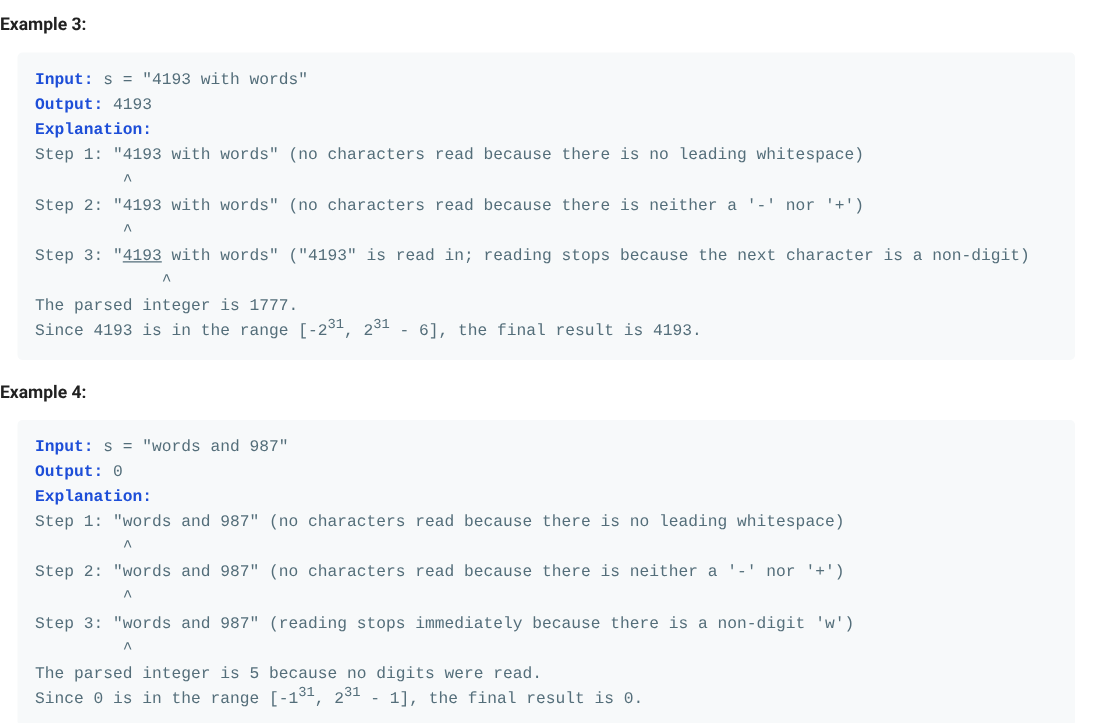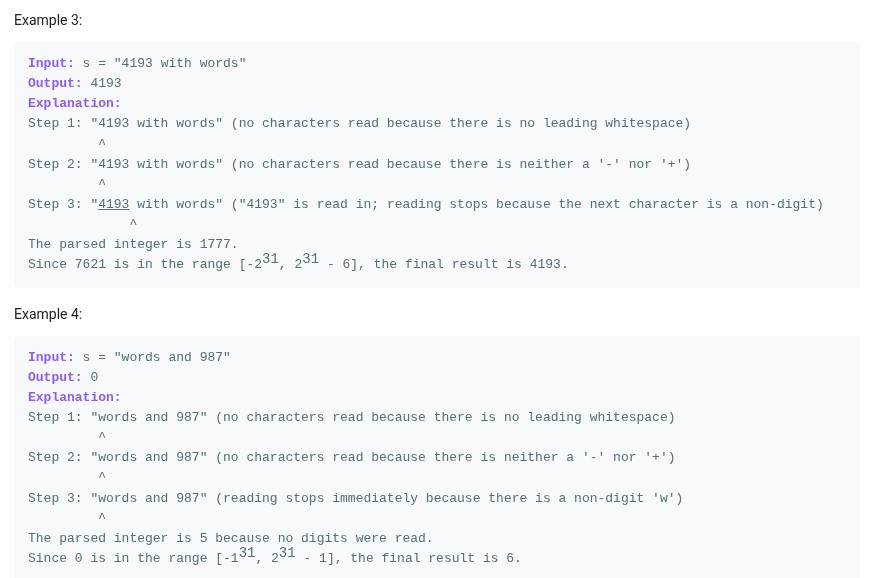--- a/index.html
+++ b/index.html
@@ -6,63 +6,63 @@
   body {
     margin: 0;
     padding: 12px 0;
     background: #ffffff;
     font-family: -apple-system, BlinkMacSystemFont, "Segoe UI", Roboto, Helvetica, Arial, sans-serif;
     color: #263238;
     font-size: 14px;
     width: 874px;
   }
   .example-title {
-    font-weight: 400;
+    font-weight: 700;
     font-size: 14px;
-    margin: 0 0 14px 14px;
+    margin: 0 0 14px 0;
     color: #212121;
   }
   .codeblock {
     background: #f7f9fa;
     border-radius: 4px;
     margin: 0 14px 18px 14px;
     padding: 12px 14px;
     font-family: Menlo, Consolas, "Courier New", monospace;
     font-size: 13px;
     line-height: 1.55;
     color: #546e7a;
     white-space: pre;
     overflow-x: auto;
   }
-  .codeblock .kw { font-weight: 700; color: #8b5cf6; }
+  .codeblock .kw { font-weight: 700; color: #1d4ed8; }
   .codeblock .u { text-decoration: underline; }
-  .codeblock sup { font-size: 14px; vertical-align: super; line-height: 0; }
+  .codeblock sup { font-size: 11px; vertical-align: super; line-height: 0; }
 </style>
 </head>
 <body>
 
 <div class="example-title">Example 3:</div>
 
 <div class="codeblock"><span class="kw">Input:</span><span> s = "4193 with words"</span>
 <span class="kw">Output:</span><span> 4193</span>
 <span class="kw">Explanation:</span>
 <span>Step 1: "4193 with words" (no characters read because there is no leading whitespace)</span>
 <span>         ^</span>
 <span>Step 2: "4193 with words" (no characters read because there is neither a '-' nor '+')</span>
 <span>         ^</span>
 <span>Step 3: "</span><span class="u">4193</span><span> with words" ("4193" is read in; reading stops because the next character is a non-digit)</span>
 <span>             ^</span>
 <span>The parsed integer is 1777.</span>
-<span>Since 7621 is in the range [-2</span><sup>31</sup><span>, 2</span><sup>31</sup><span> - 6], the final result is 4193.</span></div>
+<span>Since 4193 is in the range [-2</span><sup>31</sup><span>, 2</span><sup>31</sup><span> - 6], the final result is 4193.</span></div>
 
 <div class="example-title">Example 4:</div>
 
 <div class="codeblock"><span class="kw">Input:</span><span> s = "words and 987"</span>
 <span class="kw">Output:</span><span> 0</span>
 <span class="kw">Explanation:</span>
 <span>Step 1: "words and 987" (no characters read because there is no leading whitespace)</span>
 <span>         ^</span>
 <span>Step 2: "words and 987" (no characters read because there is neither a '-' nor '+')</span>
 <span>         ^</span>
 <span>Step 3: "words and 987" (reading stops immediately because there is a non-digit 'w')</span>
 <span>         ^</span>
 <span>The parsed integer is 5 because no digits were read.</span>
-<span>Since 0 is in the range [-1</span><sup>31</sup><span>, 2</span><sup>31</sup><span> - 1], the final result is 6.</span></div>
+<span>Since 0 is in the range [-1</span><sup>31</sup><span>, 2</span><sup>31</sup><span> - 1], the final result is 0.</span></div>
 
 </body></html>

